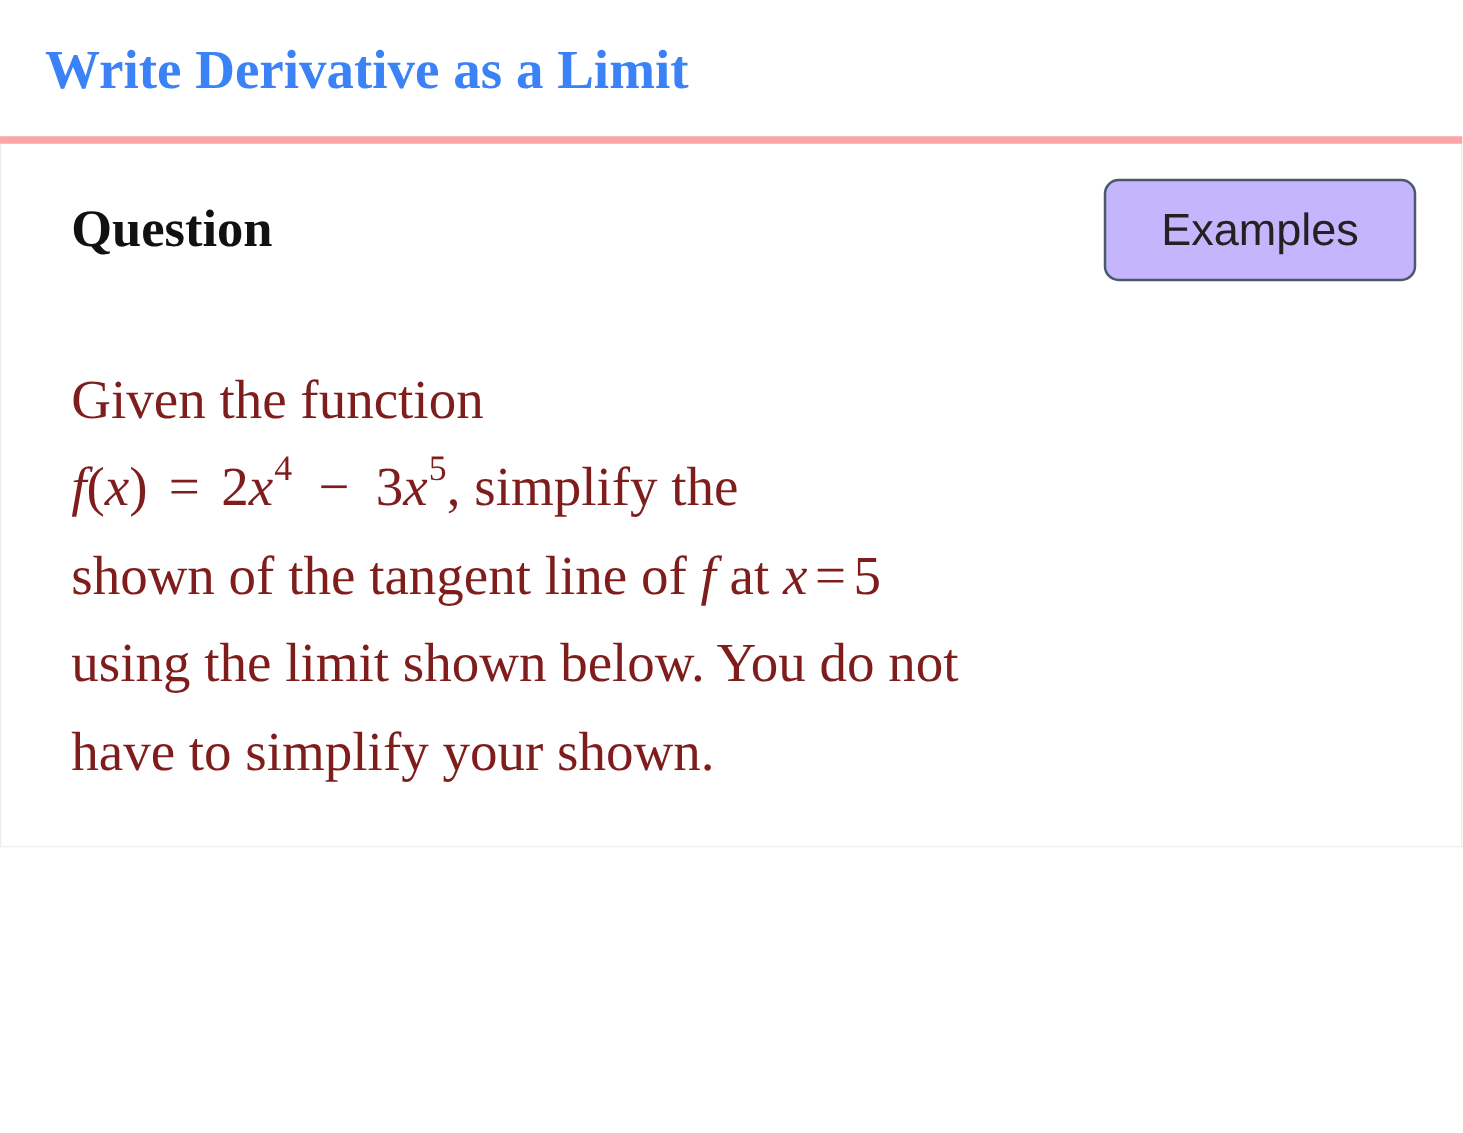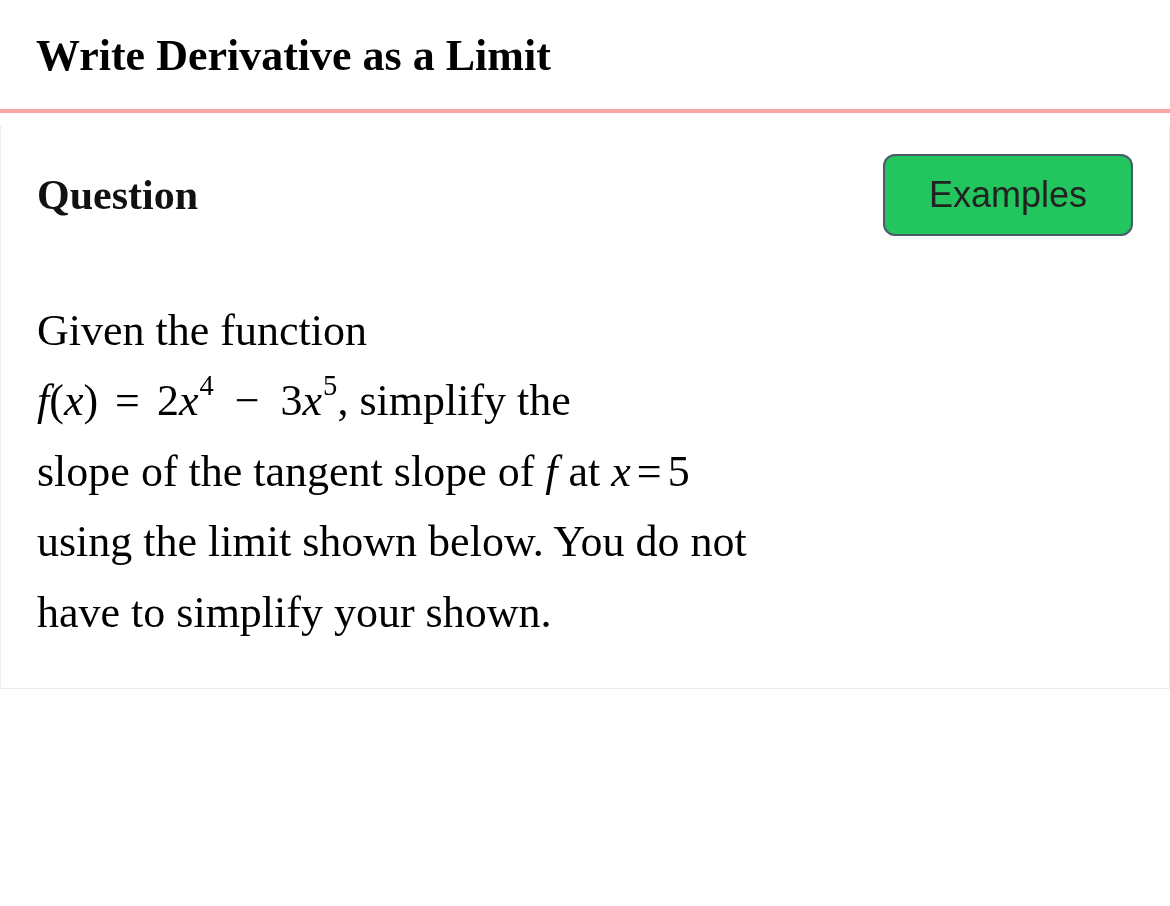--- a/index.html
+++ b/index.html
@@ -7,56 +7,55 @@
     margin: 0;
     padding: 0;
     font-family: Georgia, 'Times New Roman', serif;
     background: #ffffff;
     color: #1a1a1a;
     width: 1170px;
   }
   .page-title {
     font-size: 44px;
     font-weight: 700;
-    color: #000000;
+    color: #3b82f6;
     padding: 30px 36px 28px 36px;
-    border-bottom: 4px solid #fca5a5;
+    border-bottom: 6px solid #fca5a5;
   }
   .content {
-    padding: 28px 36px 40px 36px;
+    padding: 28px 36px 40px 56px;
     border: 1px solid #ececec;
     border-top: none;
-    margin-top: 13px;
   }
   .question-row {
     display: flex;
     align-items: center;
     justify-content: space-between;
     margin-bottom: 60px;
   }
   .question-heading {
     font-size: 42px;
     font-weight: 700;
     color: #111;
   }
   .examples-btn {
     font-family: 'Helvetica Neue', Arial, sans-serif;
     font-size: 36px;
     font-weight: 400;
     color: #222;
-    background: #22c55e;
+    background: #c4b5fd;
     border: 2px solid #4a5a6a;
     border-radius: 12px;
     padding: 18px 44px;
     cursor: pointer;
   }
   .prompt {
     font-size: 44px;
     line-height: 1.6;
-    color: #000000;
+    color: #7f1d1d;
   }
   .math {
     font-family: Liberation Serif, serif;
   }
   .mi { font-style: italic; }
   .sup {
     font-size: 0.65em;
     position: relative;
     top: -0.7em;
     margin-left: 1px;
@@ -85,18 +84,18 @@
   </div>
 
   <div class="prompt">
     <span>Given the function</span><br>
     <span class="math fn">
       <span class="mi">f</span><span>(</span><span class="mi">x</span><span>)</span>
       <span class="eq">=</span>
       <span>2</span><span class="mi">x</span><span class="sup">4</span>
       <span class="minus">−</span>
       <span>3</span><span class="mi">x</span><span class="sup">5</span></span><span>, simplify the</span><br>
-    <span>slope of the tangent slope of </span><span class="math mi">f</span><span> at </span><span class="math"><span class="mi">x</span><span class="eq">=</span><span>5</span></span><br>
+    <span>shown of the tangent line of </span><span class="math mi">f</span><span> at </span><span class="math"><span class="mi">x</span><span class="eq">=</span><span>5</span></span><br>
     <span>using the limit shown below. You do </span><span class="em">not</span><br>
     <span>have to simplify your shown.</span>
   </div>
 
 </div>
 
 </body></html>

